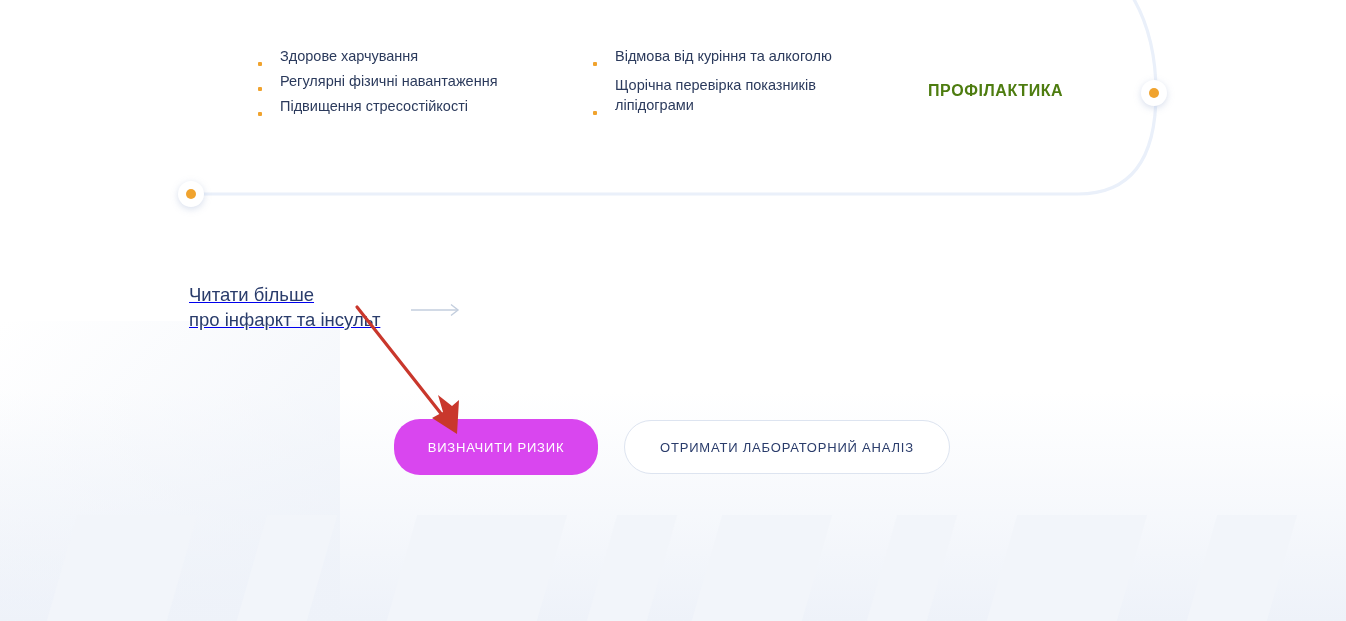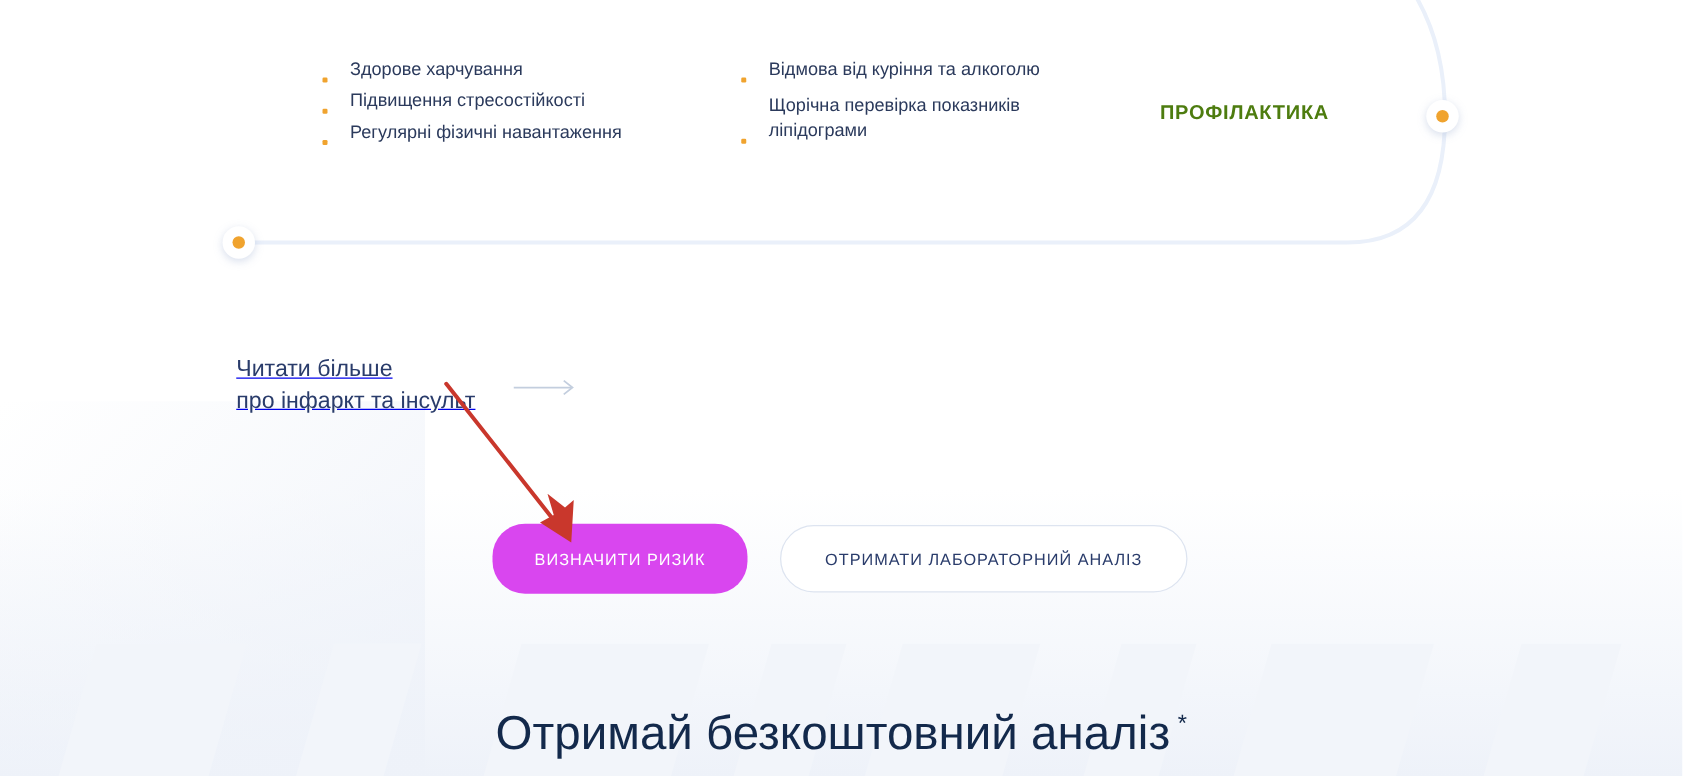--- a/index.html
+++ b/index.html
@@ -246,25 +246,25 @@
 
   <div class="section-label">ПРОФІЛАКТИКА</div>
 
   <div class="bullet-col" id="col-left">
     <div class="bullet-item">
       <span class="bullet-mark"></span>
       <span class="bullet-text">Здорове харчування</span>
     </div>
     <div class="bullet-item">
       <span class="bullet-mark"></span>
+      <span class="bullet-text">Регулярні фізичні навантаження</span>
+    </div>
+    <div class="bullet-item">
+      <span class="bullet-mark"></span>
       <span class="bullet-text">Підвищення стресостійкості</span>
-    </div>
-    <div class="bullet-item">
-      <span class="bullet-mark"></span>
-      <span class="bullet-text">Регулярні фізичні навантаження</span>
     </div>
   </div>
 
   <div class="bullet-col" id="col-right">
     <div class="bullet-item">
       <span class="bullet-mark"></span>
       <span class="bullet-text">Відмова від куріння та алкоголю</span>
     </div>
     <div class="bullet-item">
       <span class="bullet-mark"></span>
@@ -281,22 +281,19 @@
         <polyline points="41,1.5 48,7 41,12.5" fill="none" stroke="#c3cede" stroke-width="1.4"></polyline>
       </svg>
     </span>
   </a>
 
   <div class="cta-row">
     <button class="btn btn-primary">ВИЗНАЧИТИ РИЗИК</button>
     <button class="btn btn-outline">ОТРИМАТИ ЛАБОРАТОРНИЙ АНАЛІЗ</button>
   </div>
 
-  <div class="bottom-heading">
-    <span>Отримай безкоштовний аналіз</span><span class="asterisk">*</span>
-  </div>
 
   <svg class="annotation-arrow" viewBox="0 0 1346 621">
     <line x1="357" y1="307" x2="450" y2="425" stroke="#c9372c" stroke-width="3.2" stroke-linecap="round"></line>
     <polygon points="457,434 432,418 443,412 438,395 452,406 459,400" fill="#c9372c"></polygon>
   </svg>
 
 </div>
 
 </body></html>

